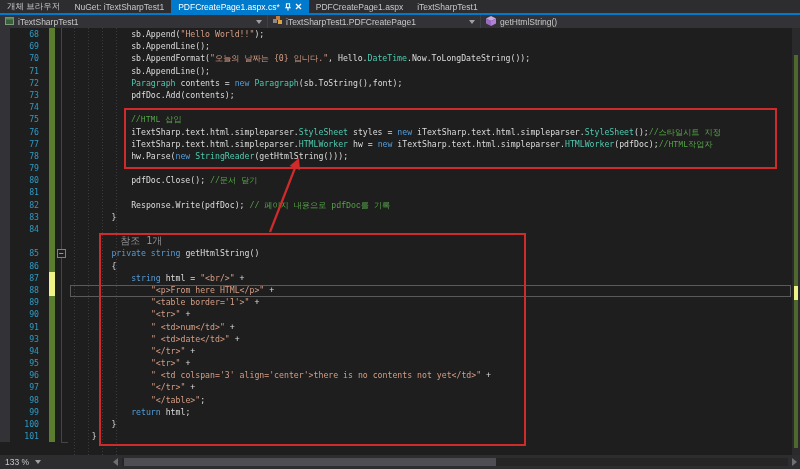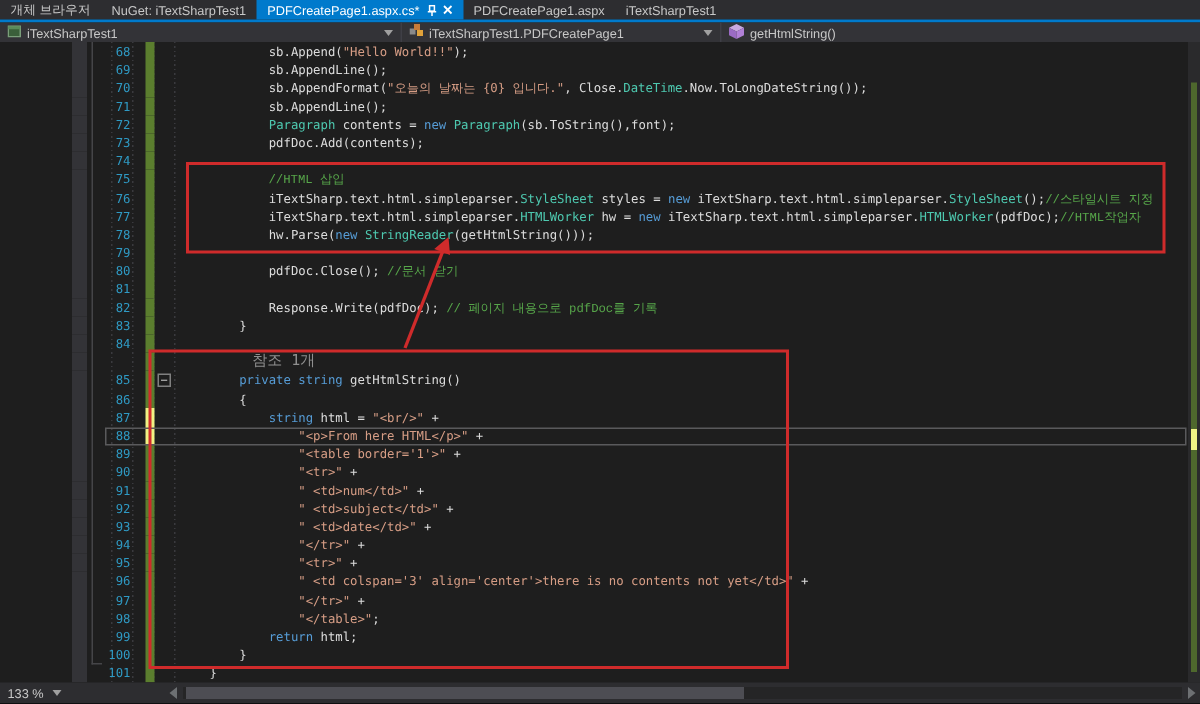--- a/index.html
+++ b/index.html
@@ -32,21 +32,21 @@
     width:0; height:0; border-left:3px solid transparent; border-right:3px solid transparent;
     border-top:4px solid #a0a0a0;
   }
   
   .editor { position:absolute; top:28px; left:0; right:8px; bottom:14px; background:#1e1e1e; overflow:hidden; }
   .guide { position:absolute; top:0; bottom:0; width:1px;
     background:repeating-linear-gradient(to bottom, #3a3a3e 0 1px, transparent 1px 3px); }
   .outline-line { position:absolute; left:61px; top:0; width:1px; height:415px; background:#454548; }
   .outline-tick { position:absolute; left:61px; top:414px; width:7px; height:1px; background:#454548; }
   .rows { position:absolute; inset:0; }
-  .row { display:flex; height:12.2px; line-height:12.2px;padding-left:48px; }
+  .row { display:flex; height:12.2px; line-height:12.2px; }
   .ind { width:10px; background:#333337; flex:none; }
   .num {
     width:34px; flex:none; text-align:right; padding-right:5px;
     font-family:"DejaVu Sans Mono", monospace; font-size:8.2px; color:var(--line_number);
   }
   .bar { width:6px; margin-left:5px; flex:none; }
   .bar.g { background:var(--track_saved); }
   .bar.y { background:var(--track_unsaved); }
   .fold { width:16px; flex:none; position:relative; }
   .foldbox {
@@ -190,21 +190,21 @@
           <div class="num">69</div>
           <div class="bar g"></div>
           <div class="fold"></div>
           <div class="codetext"><span class="tk-pl">            sb.AppendLine();</span></div>
         </div>
         <div class="row">
           <div class="ind"></div>
           <div class="num">70</div>
           <div class="bar g"></div>
           <div class="fold"></div>
-          <div class="codetext"><span class="tk-pl">            sb.AppendFormat(</span><span class="tk-st">"오늘의 날짜는 {0} 입니다."</span><span class="tk-pl">, Close.</span><span class="tk-ty">DateTime</span><span class="tk-pl">.Now.ToLongDateString());</span></div>
+          <div class="codetext"><span class="tk-pl">            sb.AppendFormat(</span><span class="tk-st">"오늘의 날짜는 {0} 입니다."</span><span class="tk-pl">, Hello.</span><span class="tk-ty">DateTime</span><span class="tk-pl">.Now.ToLongDateString());</span></div>
         </div>
         <div class="row">
           <div class="ind"></div>
           <div class="num">71</div>
           <div class="bar g"></div>
           <div class="fold"></div>
           <div class="codetext"><span class="tk-pl">            sb.AppendLine();</span></div>
         </div>
         <div class="row">
           <div class="ind"></div>
@@ -347,27 +347,20 @@
           <div class="bar g"></div>
           <div class="fold"></div>
           <div class="codetext"><span class="tk-pl">                </span><span class="tk-st">"&lt;tr&gt;"</span><span class="tk-pl"> +</span></div>
         </div>
         <div class="row">
           <div class="ind"></div>
           <div class="num">91</div>
           <div class="bar g"></div>
           <div class="fold"></div>
           <div class="codetext"><span class="tk-pl">                </span><span class="tk-st">" &lt;td&gt;num&lt;/td&gt;"</span><span class="tk-pl"> +</span></div>
-        </div>
-        <div class="row">
-          <div class="ind"></div>
-          <div class="num">92</div>
-          <div class="bar g"></div>
-          <div class="fold"></div>
-          <div class="codetext"><span class="tk-pl">                </span><span class="tk-st">" &lt;td&gt;subject&lt;/td&gt;"</span><span class="tk-pl"> +</span></div>
         </div>
         <div class="row">
           <div class="ind"></div>
           <div class="num">93</div>
           <div class="bar g"></div>
           <div class="fold"></div>
           <div class="codetext"><span class="tk-pl">                </span><span class="tk-st">" &lt;td&gt;date&lt;/td&gt;"</span><span class="tk-pl"> +</span></div>
         </div>
         <div class="row">
           <div class="ind"></div>

